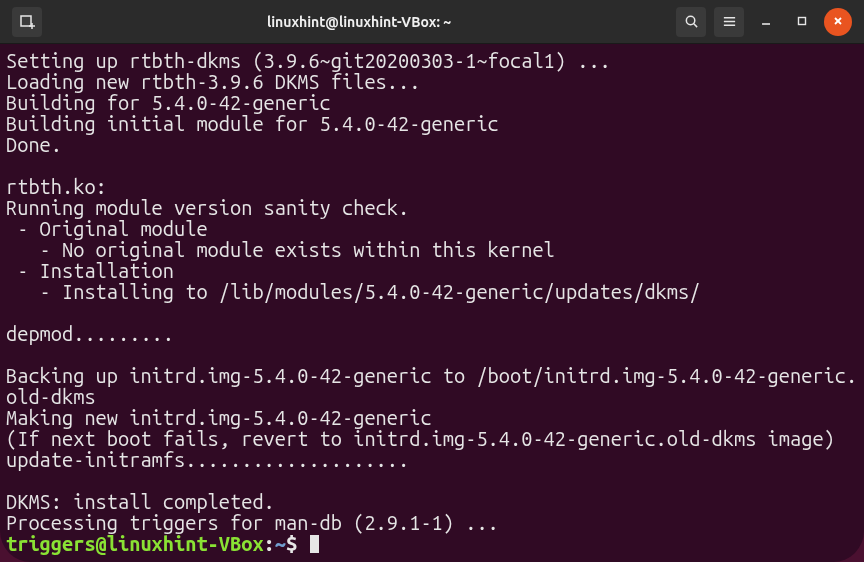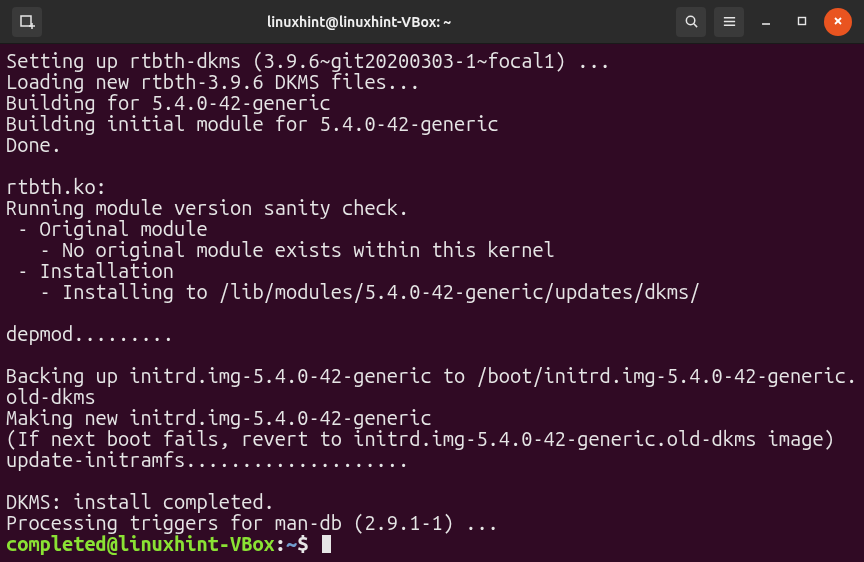--- a/index.html
+++ b/index.html
@@ -9,20 +9,21 @@
     background: #4a1030;
     font-family: "Ubuntu Mono", "DejaVu Sans Mono", monospace;
     overflow: hidden;
   }
   .window {
     width: 864px;
     height: 562px;
     background: #300a24;
     display: flex;
     flex-direction: column;
+    border-radius: 31px;
   }
   .titlebar {
     height: 44px;
     background: #2b2b2b;
     display: flex;
     align-items: center;
     padding: 0 12px;
     gap: 8px;
     color: #e6e6e6;
     font-family: Ubuntu, "Noto Sans", sans-serif;
@@ -171,15 +172,15 @@
 
 depmod.........
 
 Backing up initrd.img-5.4.0-42-generic to /boot/initrd.img-5.4.0-42-generic.old-dkms
 Making new initrd.img-5.4.0-42-generic
 (If next boot fails, revert to initrd.img-5.4.0-42-generic.old-dkms image)
 update-initramfs....................
 
 DKMS: install completed.
 Processing triggers for man-db (2.9.1-1) ...
-</div><span class="prompt-user">completed@linuxhint-VBox</span><span class="prompt-colon">:</span><span class="prompt-path">~</span><span class="prompt-colon">$</span> <span class="cursor"></span></div>
+</div><span class="prompt-user">triggers@linuxhint-VBox</span><span class="prompt-colon">:</span><span class="prompt-path">~</span><span class="prompt-colon">$</span> <span class="cursor"></span></div>
 
 </div>
 
 </body></html>

